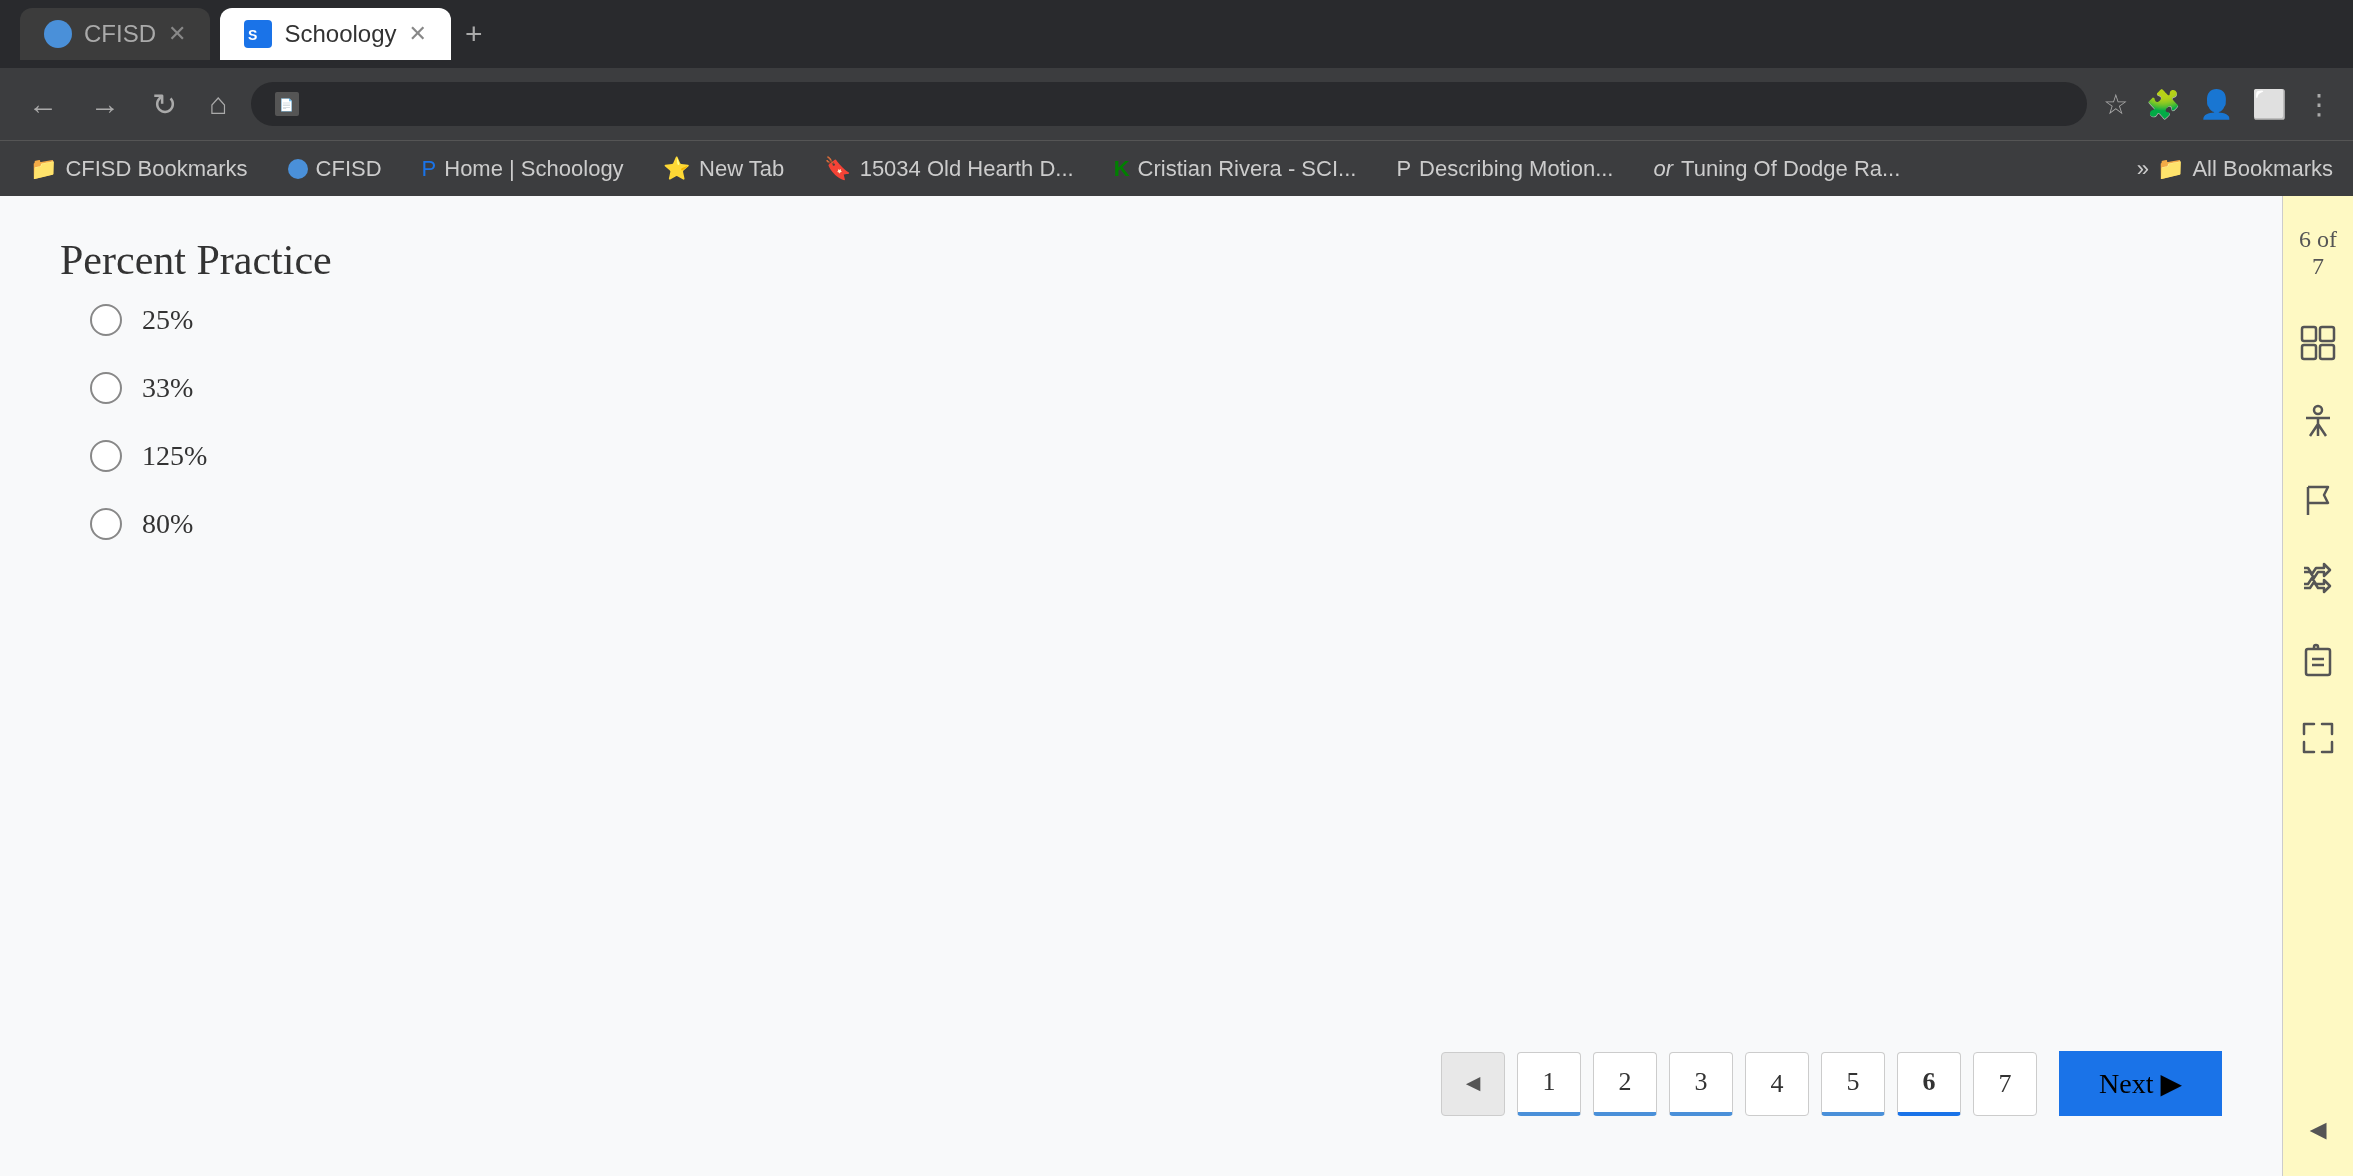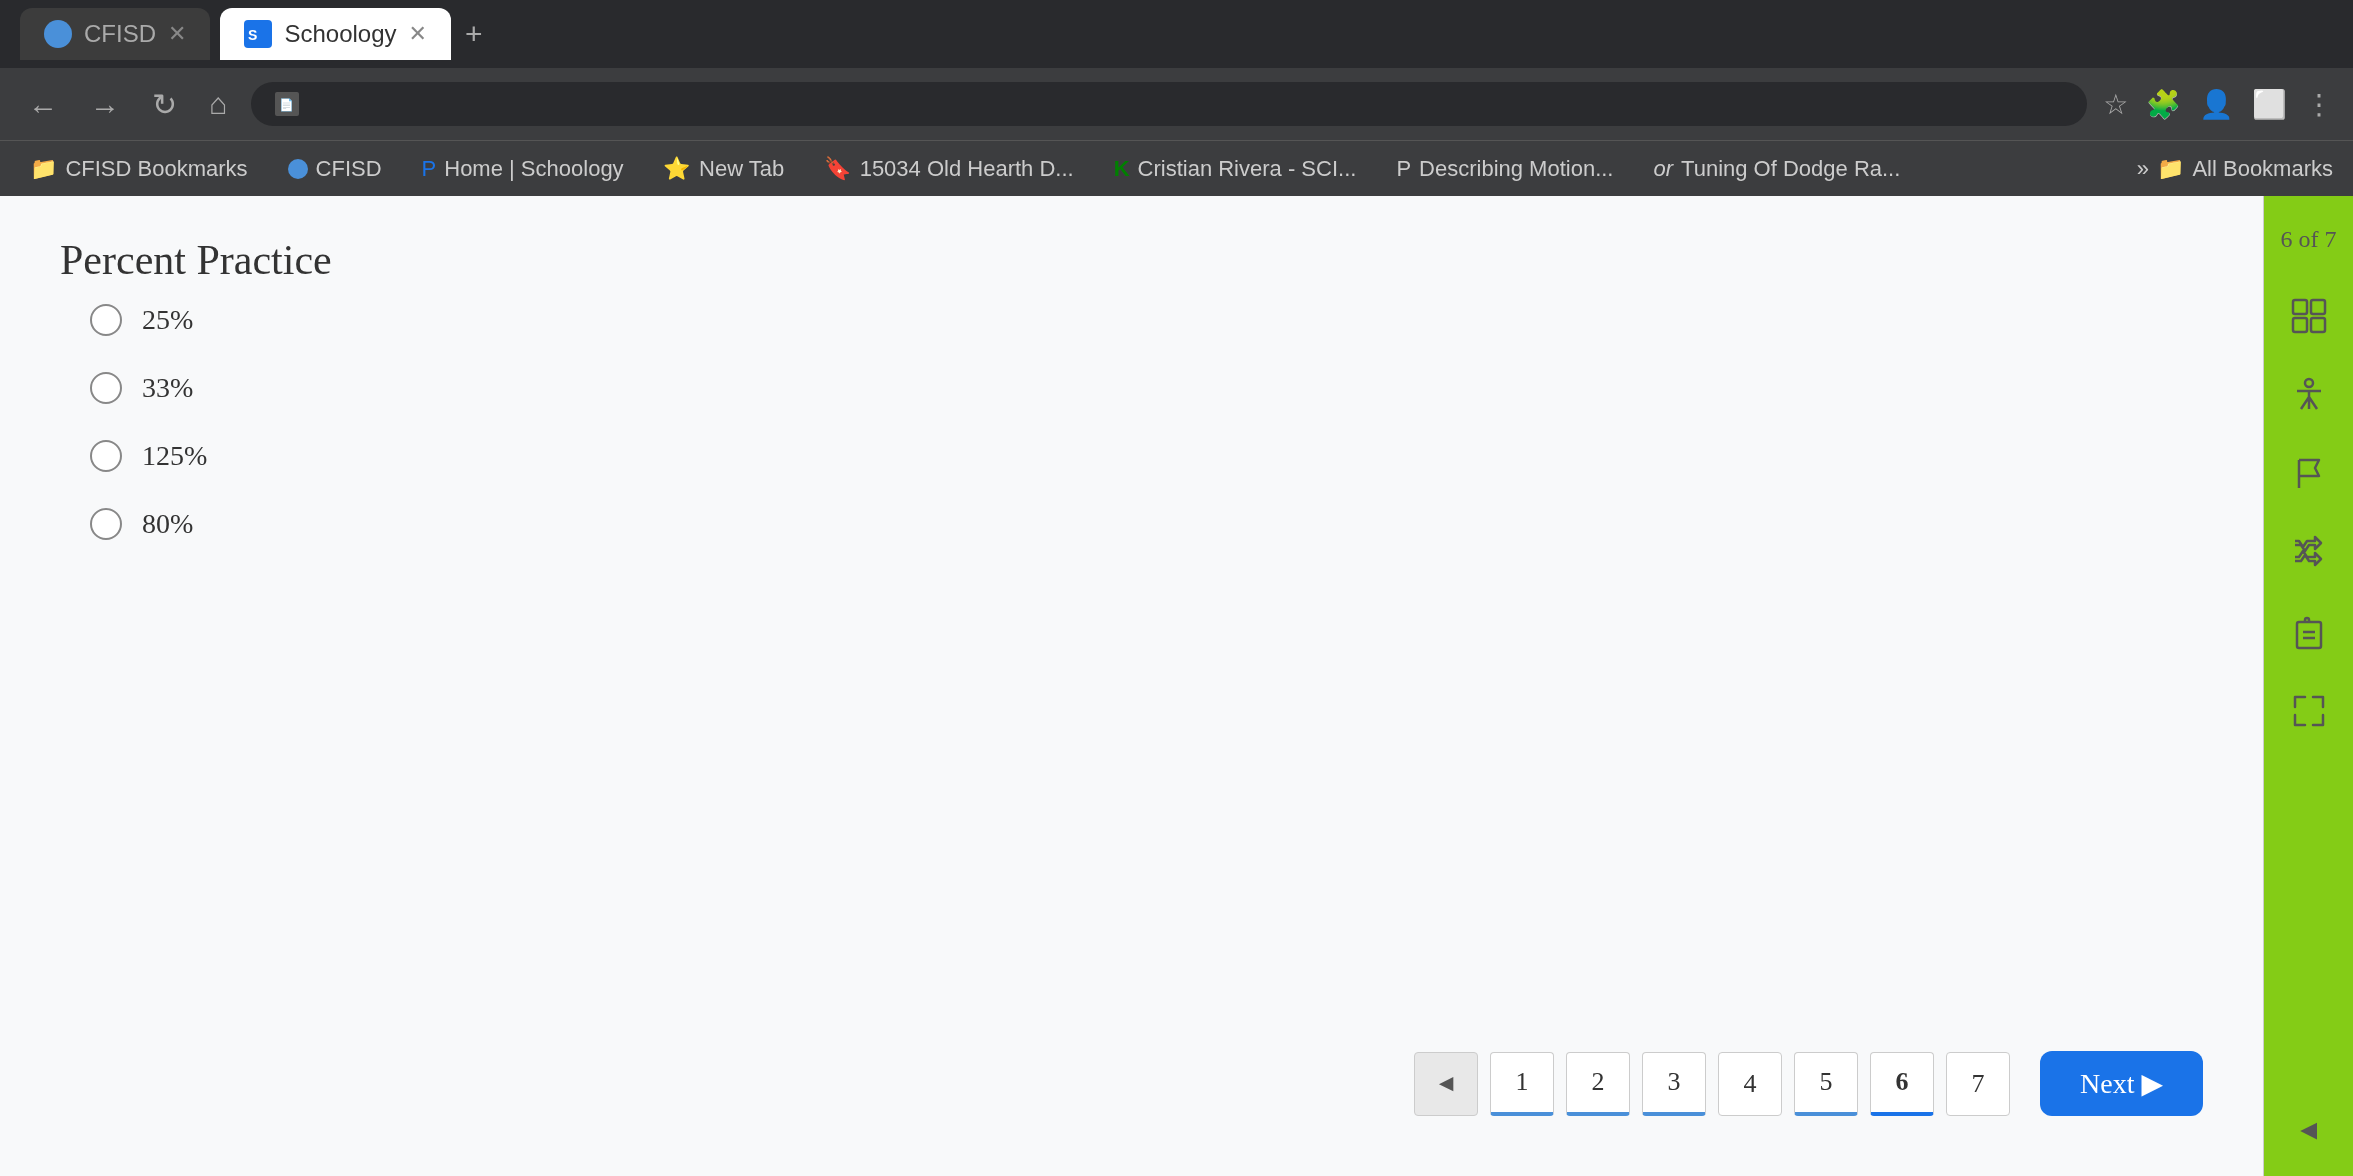--- a/index.html
+++ b/index.html
@@ -253,32 +253,32 @@
       border-bottom: 4px solid #1a73e8;
       font-weight: bold;
     }
 
     .next-btn {
       display: flex;
       align-items: center;
       gap: 12px;
       padding: 16px 40px;
       background: #1a73e8;
-      color: #ffffff;
-      border-radius: 12px;
+      color: #000000;
+      border-radius: 0;
       font-size: 28px;
       cursor: pointer;
       font-weight: 500;
-      margin-left: 18px;
+      margin-left: 10px;
     }
 
     
     .right-sidebar {
-      width: 90px;
-      background: #84cc16;
+      width: 71px;
+      background: #fef9c3;
       display: flex;
       flex-direction: column;
       align-items: center;
       padding: 20px 0;
       gap: 27px;
       border-left: 1px solid #ccc;
     }
 
     .sidebar-icon {
       width: 52px;

